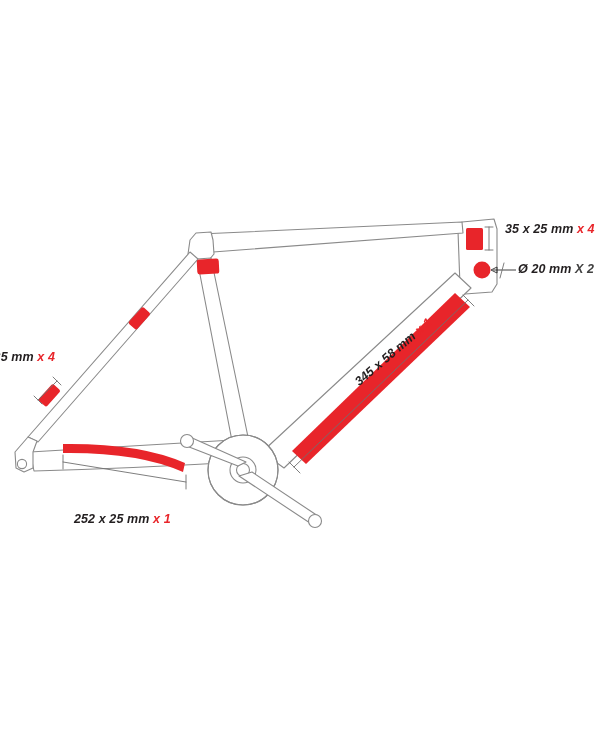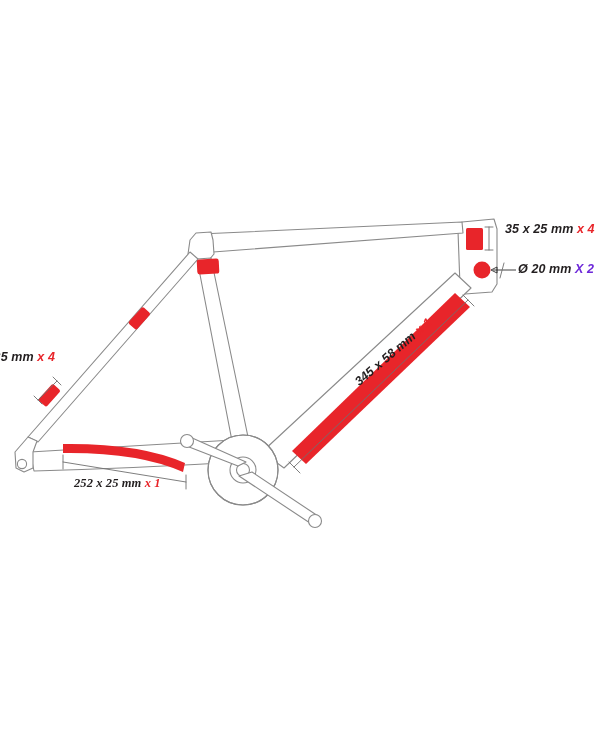--- a/index.html
+++ b/index.html
@@ -70,22 +70,21 @@
   #label-circle {
     left: 518px;
     top: 262px;
   }
   #label-seatstay {
     left: -17px;
     top: 350px;
   }
   #label-chainstay {
     left: 74px;
-    top: 476px;
-    font-family: Liberation Serif, serif;
+    top: 512px;
   }
   #label-downtube {
     left: 352px;
     top: 378px;
     transform: rotate(-40.5deg);
     transform-origin: left top;
   }
 </style>
 </head>
 <body>
@@ -167,21 +166,21 @@
       <path class="dim-line" d="M 463,295 L 474,306"></path>
     </g>
 
   </svg>
 
   <div class="callout" id="label-headtube">
     <span>35 x 25 mm</span><span> </span><span class="qty" style="color:#e8252a">x 4</span>
   </div>
 
   <div class="callout" id="label-circle">
-    <span>Ø 20 mm</span><span> </span><span class="qty" style="color:#6d28d9">X 2</span>
+    <span>Ø 20 mm</span><span> </span><span class="qty" style="color:#404040">X 2</span>
   </div>
 
   <div class="callout" id="label-seatstay">
     <span>x 25 mm</span><span> </span><span class="qty" style="color:#e8252a">x 4</span>
   </div>
 
   <div class="callout" id="label-chainstay">
     <span>252 x 25 mm</span><span> </span><span class="qty" style="color:#e8252a">x 1</span>
   </div>
 

